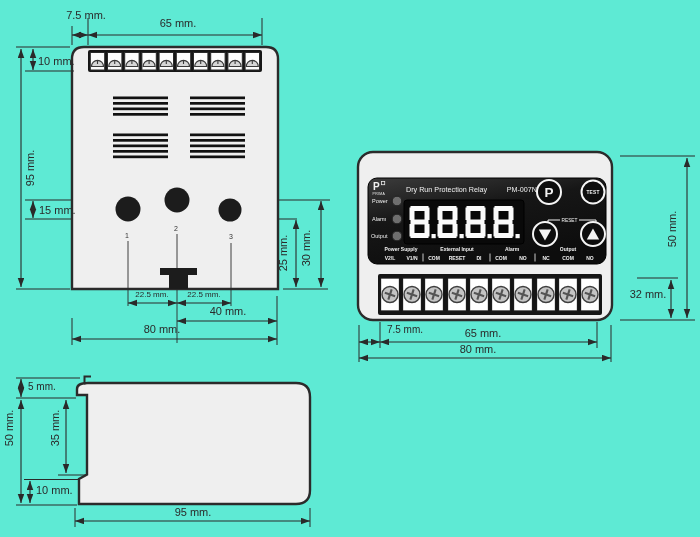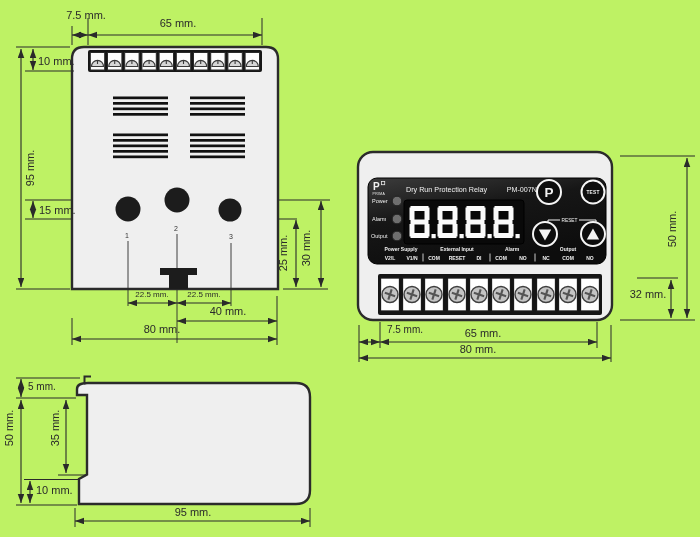--- a/index.html
+++ b/index.html
@@ -1,16 +1,16 @@
 <!DOCTYPE html>
 <html><head>
 <meta charset="utf-8">
 <style>
   html,body{margin:0;padding:0;background:#fff;}
-  .stage{position:relative;width:700px;height:537px;background:#bef264;overflow:hidden;
+  .stage{position:relative;width:700px;height:537px;background:#5eead4;overflow:hidden;
          font-family:"Liberation Sans",sans-serif;}
   svg{display:block;}
   .body{fill:#efefef;stroke:#2b2b2b;stroke-width:2.4;}
   .dl{stroke:#2a2a2a;stroke-width:1.1;fill:none;}
   .xl{stroke:#2a2a2a;stroke-width:1;fill:none;}
   .ld{stroke:#2a2a2a;stroke-width:.9;fill:none;}
   .dt{font:11px "Liberation Sans",sans-serif;fill:#2a2a2a;}
   .dt10{font:10px "Liberation Sans",sans-serif;fill:#2a2a2a;}
   .dt8{font:8px "Liberation Sans",sans-serif;fill:#2a2a2a;}
   .num{font:7px "Liberation Sans",sans-serif;fill:#333;}

